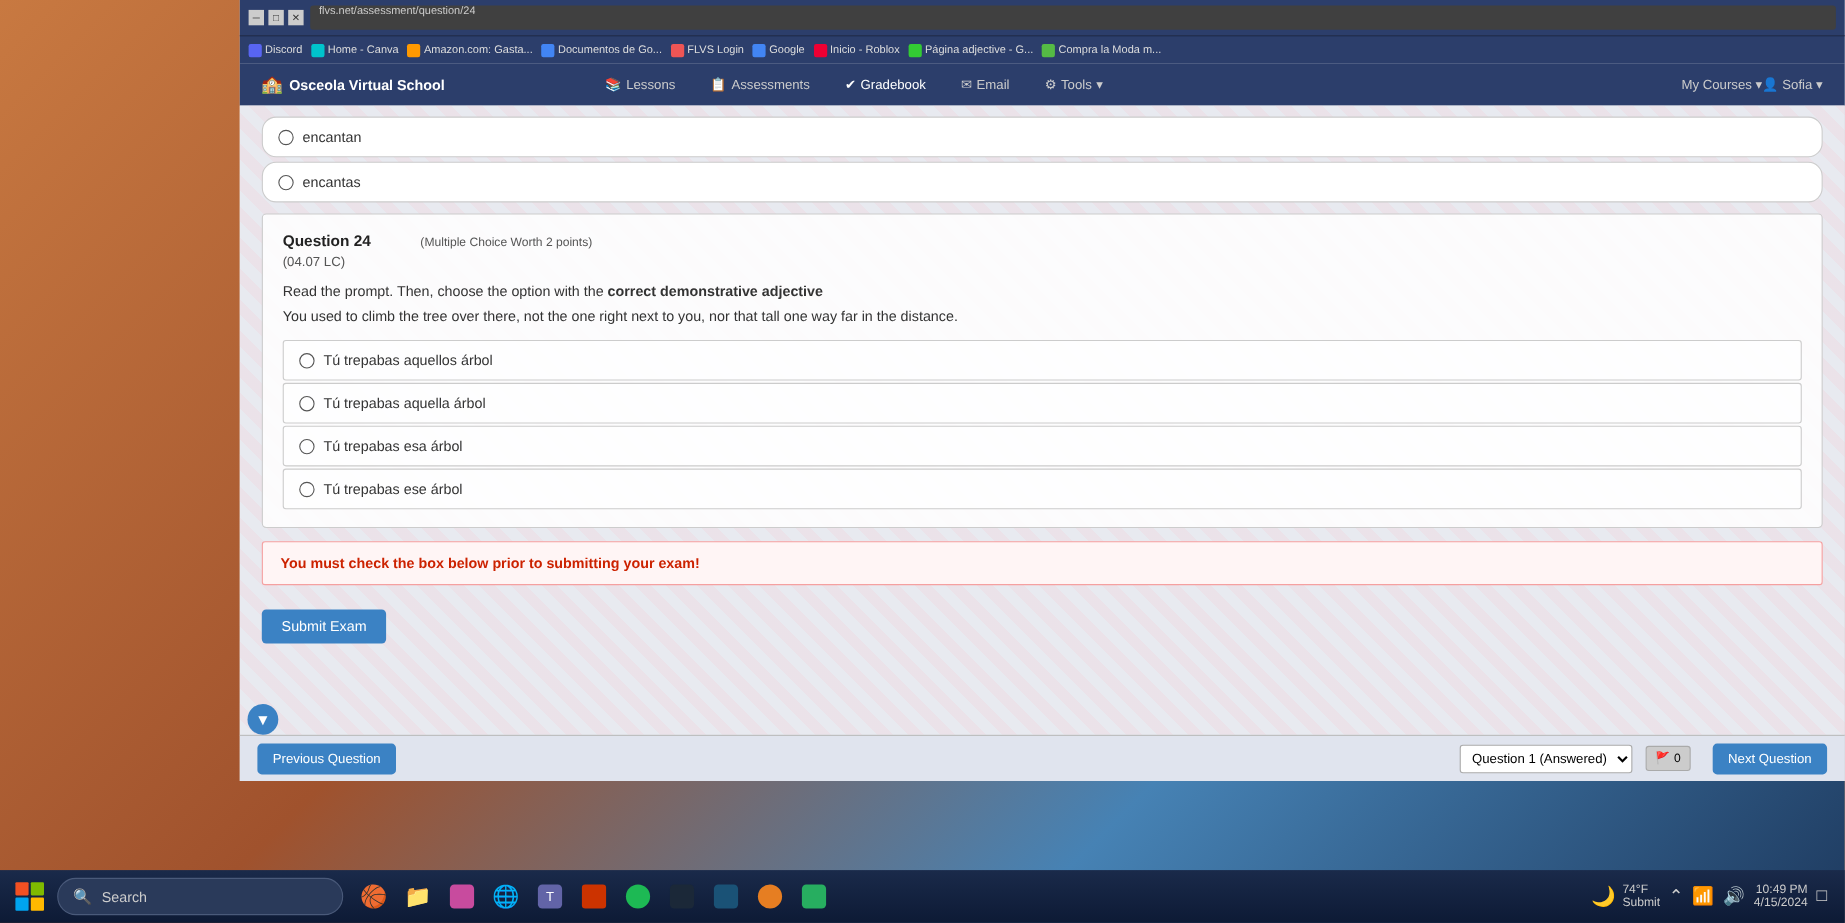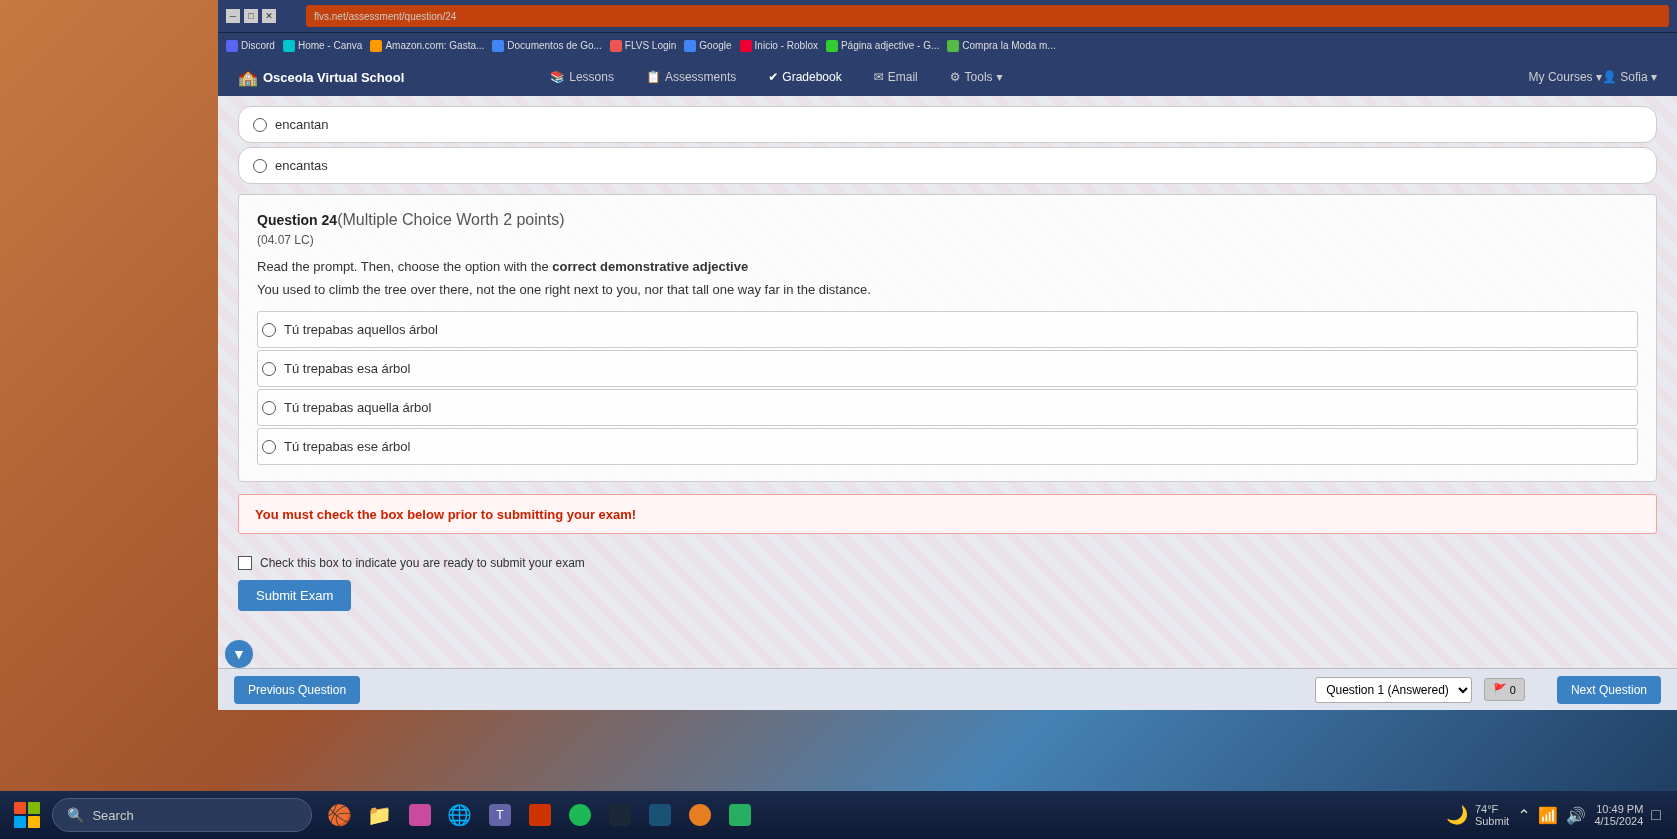--- a/index.html
+++ b/index.html
@@ -53,27 +53,25 @@
       border: none;
       cursor: pointer;
       font-size: 9px;
       display: flex; align-items: center; justify-content: center;
       color: #333;
       background: #ccc;
     }
 
     .address-bar-area {
       flex: 1;
-      background: #c2410c;
+      background: #404040;
       height: 22px;
       border-radius: 3px;
       display: flex;
-      align-items: center;
       padding: 0 8px;
-      margin-left: 24px;
     }
 
     .address-text {
       color: #ccc;
       font-size: 10px;
       white-space: nowrap;
       overflow: hidden;
     }
 
     
@@ -209,22 +207,23 @@
 
     .question-header {
       font-size: 14px;
       font-weight: bold;
       color: #222;
       margin-bottom: 4px;
     }
 
     .question-header span.meta {
       font-weight: normal;
-      font-size: 16px;
+      font-size: 11px;
       color: #555;
+      margin-left: 45px;
     }
 
     .question-code {
       font-size: 12px;
       color: #555;
       margin-bottom: 12px;
     }
 
     .question-prompt {
       font-size: 13px;
@@ -245,21 +244,21 @@
     .answer-options {
       display: flex;
       flex-direction: column;
       gap: 2px;
     }
 
     .answer-option {
       background: rgba(255,255,255,0.7);
       border: 1px solid #ccc;
       border-radius: 3px;
-      padding: 10px 4px;
+      padding: 10px 14px;
       font-size: 13px;
       color: #333;
       display: flex;
       align-items: center;
       gap: 8px;
       cursor: pointer;
     }
 
     
     .warning-box {
@@ -352,21 +351,21 @@
     }
 
     .next-btn {
       background: #3b82c4;
       color: #fff;
       border: none;
       border-radius: 4px;
       padding: 7px 14px;
       font-size: 12px;
       cursor: pointer;
-      margin-left: 20px;
+      margin-left: 8px;
     }
 
     
     .taskbar {
       position: absolute;
       bottom: 0;
       left: 0;
       width: 100%;
       height: 48px;
       background: linear-gradient(to bottom, #1a2a4a, #0d1a35);
@@ -600,42 +599,38 @@
       </div>
       <div class="question-sentence">You used to climb the tree over there, not the one right next to you, nor that tall one way far in the distance.</div>
 
       <div class="answer-options">
         <div class="answer-option">
           <span class="radio-circle"></span>
           <span>Tú trepabas aquellos árbol</span>
         </div>
         <div class="answer-option">
           <span class="radio-circle"></span>
-          <span>Tú trepabas esa árbol</span>
+          <span>Tú trepabas aquella árbol</span>
         </div>
         <div class="answer-option">
           <span class="radio-circle"></span>
-          <span>Tú trepabas aquella árbol</span>
+          <span>Tú trepabas esa árbol</span>
         </div>
         <div class="answer-option">
           <span class="radio-circle"></span>
           <span>Tú trepabas ese árbol</span>
         </div>
       </div>
     </div>
 
     <div class="warning-box">
       <span class="warning-text">You must check the box below prior to submitting your exam!</span>
     </div>
 
     <div class="submit-section">
-      <div class="submit-checkbox-row">
-        <div class="submit-checkbox"></div>
-        <span>Check this box to indicate you are ready to submit your exam</span>
-      </div>
       <button class="submit-btn">Submit Exam</button>
     </div>
 
   </div>
 
   <div class="bottom-nav">
     <button class="prev-btn">Previous Question</button>
     <select class="question-select">
       <option>Question 1 (Answered)</option>
     </select>

